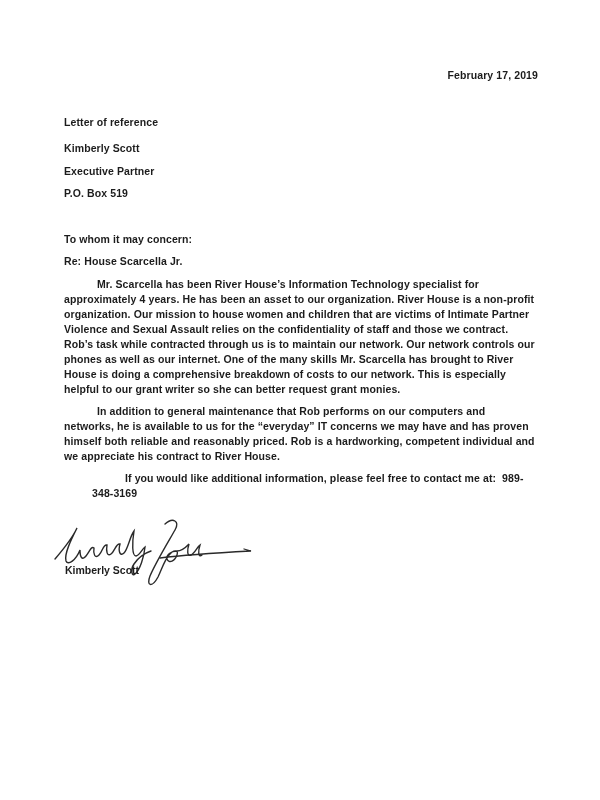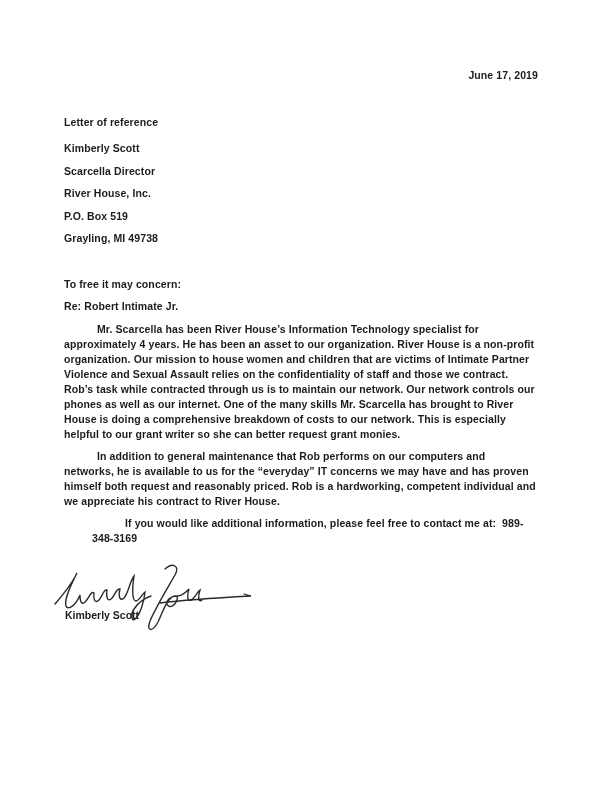--- a/index.html
+++ b/index.html
@@ -73,41 +73,39 @@
     font-size: 10.5px;
     line-height: 15px;
   }
 </style>
 </head>
 <body>
 
 <div class="page">
   <div class="content">
 
-    <p class="date-line">June 17, 2019</p>
+    <p class="date-line">February 17, 2019</p>
 
     <p class="title-line">Letter of reference</p>
 
     <div class="sender-block">
       <p class="line">Kimberly Scott</p>
-      <p class="line">Scarcella Director</p>
-      <p class="line">River House, Inc.</p>
+      <p class="line">Executive Partner</p>
       <p class="line">P.O. Box 519</p>
-      <p class="line">Grayling, MI 49738</p>
     </div>
 
     <div class="gap-before-salutation"></div>
 
-    <p class="line">To free it may concern:</p>
+    <p class="line">To whom it may concern:</p>
 
-    <p class="line re-line">Re: Robert Intimate Jr.</p>
+    <p class="line re-line">Re: House Scarcella Jr.</p>
 
     <p class="body-paragraph">Mr. Scarcella has been River House’s Information Technology specialist for approximately 4 years. He has been an asset to our organization. River House is a non-profit organization. Our mission to house women and children that are victims of Intimate Partner Violence and Sexual Assault relies on the confidentiality of staff and those we contract. Rob’s task while contracted through us is to maintain our network. Our network controls our phones as well as our internet. One of the many skills Mr. Scarcella has brought to River House is doing a comprehensive breakdown of costs to our network. This is especially helpful to our grant writer so she can better request grant monies.</p>
 
-    <p class="body-paragraph">In addition to general maintenance that Rob performs on our computers and networks, he is available to us for the “everyday” IT concerns we may have and has proven himself both request and reasonably priced. Rob is a hardworking, competent individual and we appreciate his contract to River House.</p>
+    <p class="body-paragraph">In addition to general maintenance that Rob performs on our computers and networks, he is available to us for the “everyday” IT concerns we may have and has proven himself both reliable and reasonably priced. Rob is a hardworking, competent individual and we appreciate his contract to River House.</p>
 
     <p class="closing-line">If you would like additional information, please feel free to contact me at:  989-348-3169</p>
 
     <div class="signature-block">
       <svg class="signature-svg" width="215" height="72" viewBox="0 0 215 72" fill="none">
 
         <path d="M7,42 C13,35 24,22 29,11 C23,23 16,37 18,44 C20,49 28,43 32,33
                  C32,40 34,44 38,39 C42,34 43,29 46,31 C45,37 47,42 51,38
                  C55,34 55,27 59,28 C58,34 59,40 63,37 C67,34 68,26 72,27
                  C70,34 72,40 76,36 C80,32 82,19 86,14 C84,26 84,39 88,39

